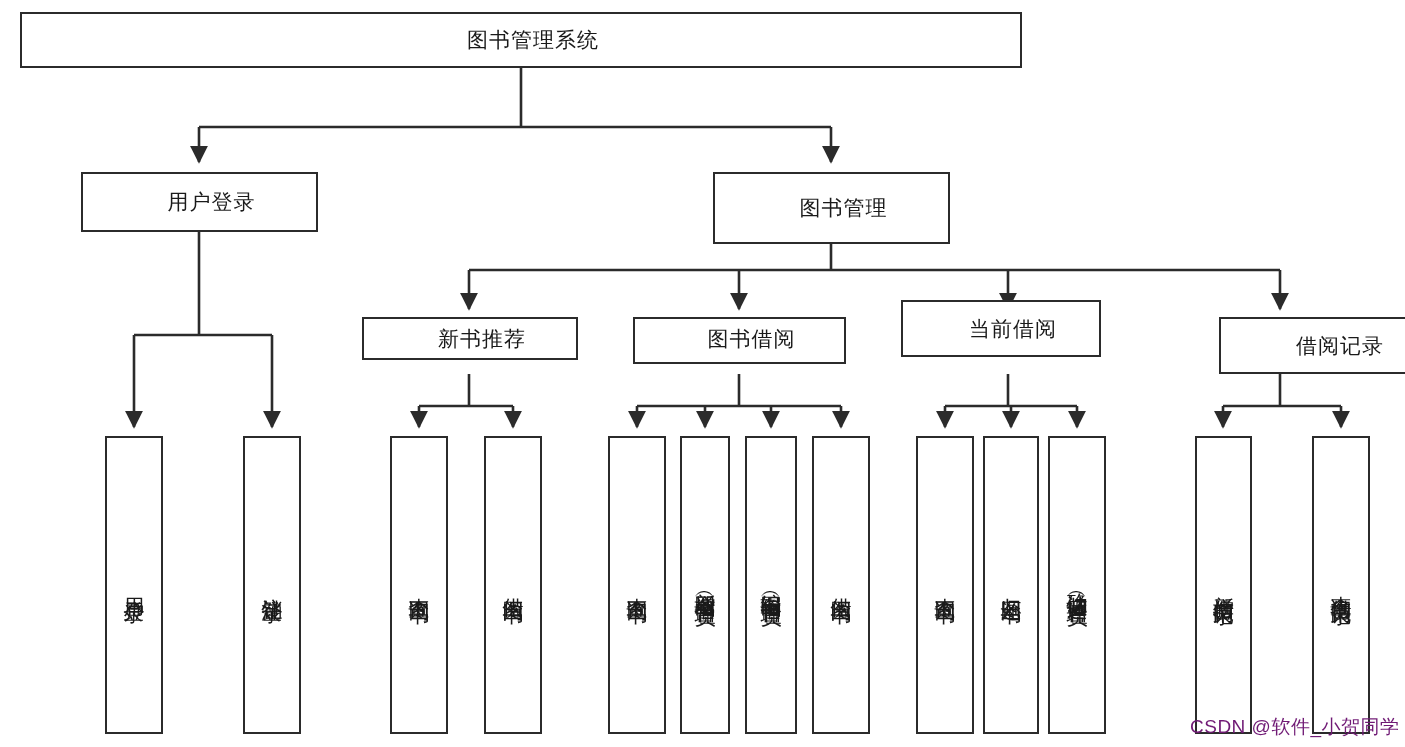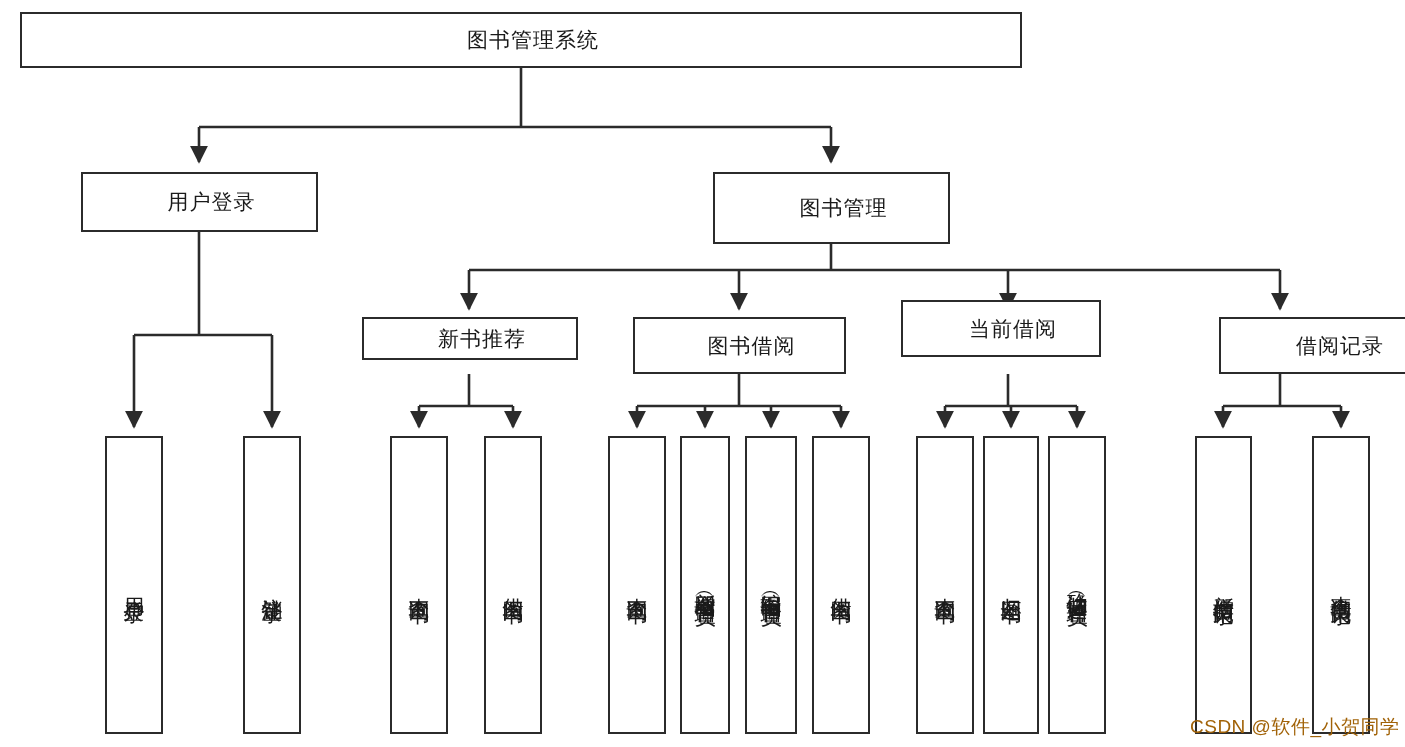--- a/index.html
+++ b/index.html
@@ -55,21 +55,21 @@
     position: absolute;
     left: 0;
     top: 0;
     width: 1405px;
     height: 747px;
     pointer-events: none;
   }
   .watermark {
     position: absolute;
     font-size: 19px;
-    color: #a16207;
+    color: #701a75;
     white-space: nowrap;
     letter-spacing: 0.5px;
   }
 </style>
 </head>
 <body>
 
 <div id="canvas">
 
   <svg class="edge-layer" viewBox="0 0 1405 747" width="1405" height="747" xmlns="http://www.w3.org/2000/svg">
@@ -129,21 +129,21 @@
   <div class="node horiz" style="left:81px; top:172px; width:237px; height:60px;">
     <span>用户登录</span>
   </div>
   <div class="node horiz" style="left:713px; top:172px; width:237px; height:72px;">
     <span>图书管理</span>
   </div>
 
   <div class="node horiz" style="left:362px; top:317px; width:216px; height:43px;">
     <span>新书推荐</span>
   </div>
-  <div class="node horiz" style="left:633px; top:317px; width:213px; height:57px;">
+  <div class="node horiz" style="left:633px; top:317px; width:213px; height:47px;font-family:Liberation Mono, monospace;">
     <span>图书借阅</span>
   </div>
   <div class="node horiz" style="left:901px; top:300px; width:200px; height:57px;">
     <span>当前借阅</span>
   </div>
   <div class="node horiz" style="left:1172px; top:317px; width:218px; height:57px;margin-left:47px;">
     <span>借阅记录</span>
   </div>
 
   <div class="node vert" style="left:105px; top:436px; width:58px; height:298px;">

